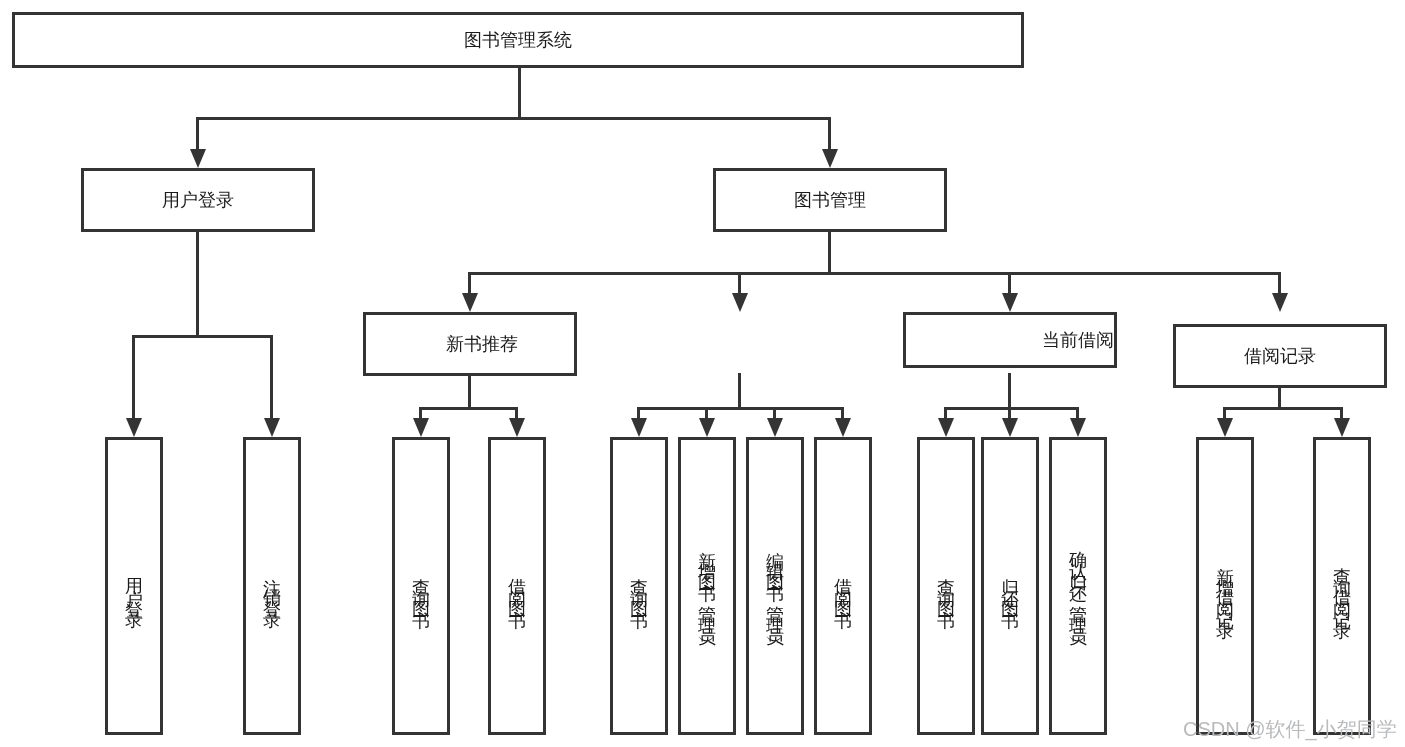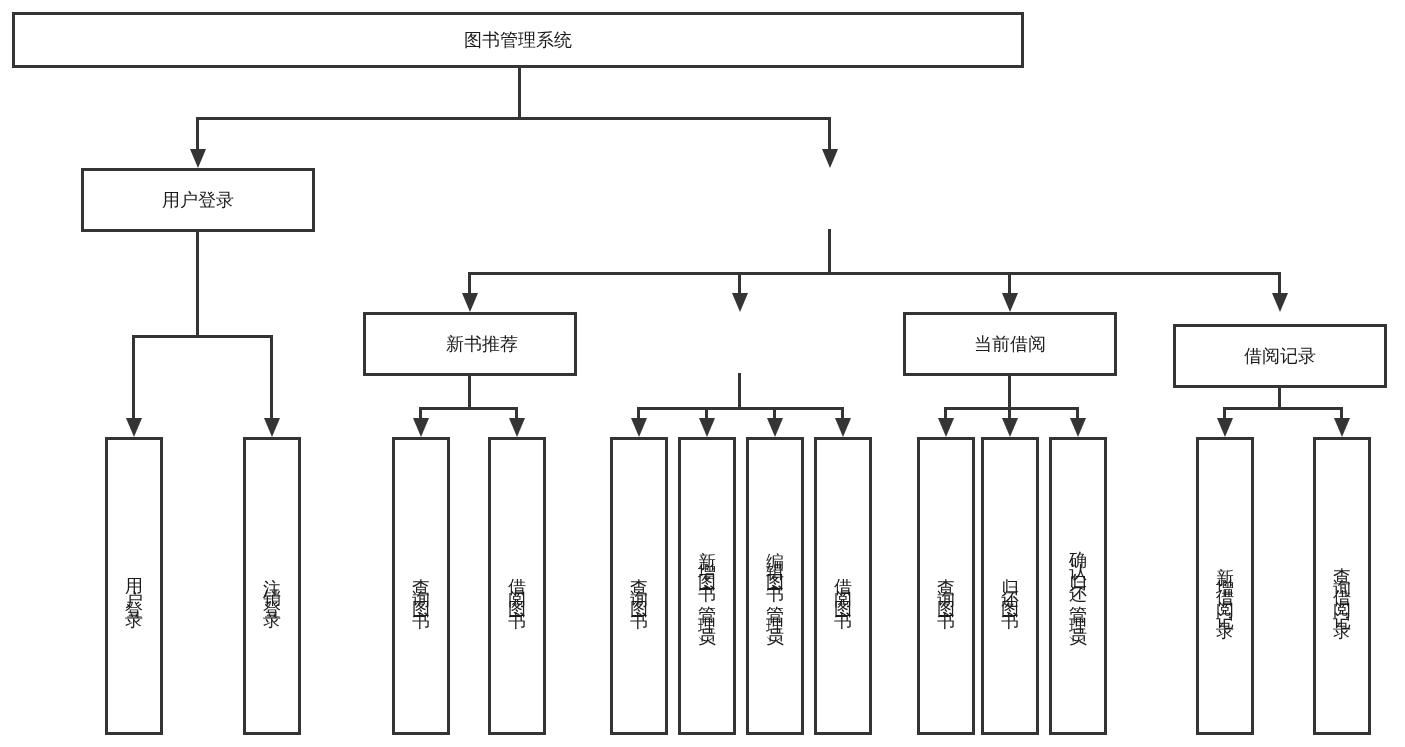--- a/index.html
+++ b/index.html
@@ -64,20 +64,23 @@
 
   <div class="hline" style="left:196px; top:117px; width:635px;"></div>
   <div class="vline" style="left:196px; top:117px; height:34px;"></div>
   <div class="arrow" style="left:190px; top:149px;"></div>
   <div class="vline" style="left:828px; top:117px; height:34px;"></div>
   <div class="arrow" style="left:822px; top:149px;"></div>
 
   <div class="box" style="left:81px; top:168px; width:234px; height:64px;">
     <span class="lbl">用户登录</span>
   </div>
+  <div class="box" style="left:713px; top:168px; width:234px; height:64px;">
+    <span class="lbl">图书管理</span>
+  </div>
 
   <div class="vline" style="left:196px; top:229px; height:109px;"></div>
   <div class="hline" style="left:132px; top:335px; width:141px;"></div>
   <div class="vline" style="left:132px; top:335px; height:85px;"></div>
   <div class="arrow" style="left:126px; top:418px;"></div>
   <div class="vline" style="left:270px; top:335px; height:85px;"></div>
   <div class="arrow" style="left:264px; top:418px;"></div>
 
   <div class="vline" style="left:828px; top:229px; height:46px;"></div>
   <div class="hline" style="left:468px; top:272px; width:813px;"></div>
@@ -86,21 +89,21 @@
   <div class="vline" style="left:738px; top:272px; height:23px;"></div>
   <div class="arrow" style="left:732px; top:293px;"></div>
   <div class="vline" style="left:1008px; top:272px; height:23px;"></div>
   <div class="arrow" style="left:1002px; top:293px;"></div>
   <div class="vline" style="left:1278px; top:272px; height:23px;"></div>
   <div class="arrow" style="left:1272px; top:293px;"></div>
 
   <div class="box" style="left:363px; top:312px; width:214px; height:64px;padding-left:24px;">
     <span class="lbl">新书推荐</span>
   </div>
-  <div class="box" style="left:903px; top:312px; width:214px; height:64px;">
+  <div class="box" style="left:903px; top:312px; width:214px; height:56px;justify-content:flex-end;">
     <span class="lbl">当前借阅</span>
   </div>
   <div class="box" style="left:1173px; top:324px; width:214px; height:64px;">
     <span class="lbl">借阅记录</span>
   </div>
 
   <div class="vline" style="left:468px; top:373px; height:37px;"></div>
   <div class="vline" style="left:738px; top:373px; height:37px;"></div>
   <div class="vline" style="left:1008px; top:373px; height:37px;"></div>
   <div class="vline" style="left:1278px; top:373px; height:37px;"></div>
@@ -173,14 +176,15 @@
     <span class="lbl">确认归还（管理员）</span>
   </div>
 
   <div class="box leaf" style="left:1196px; top:437px; width:58px; height:298px;">
     <span class="lbl">新增借阅记录</span>
   </div>
   <div class="box leaf" style="left:1313px; top:437px; width:58px; height:298px;">
     <span class="lbl">查询借阅记录</span>
   </div>
 
+  <div class="watermark">CSDN @软件_小贺同学</div>
 
 </div>
 
 </body></html>

